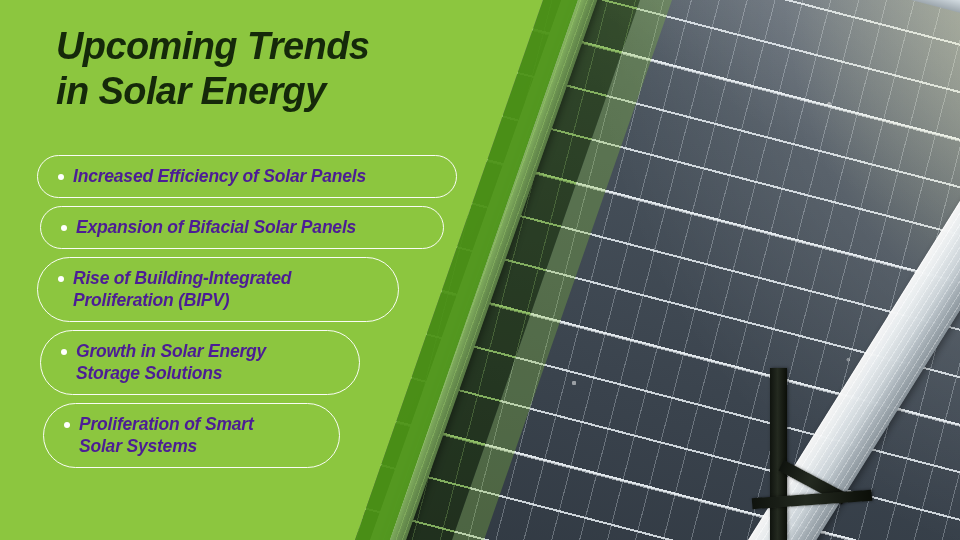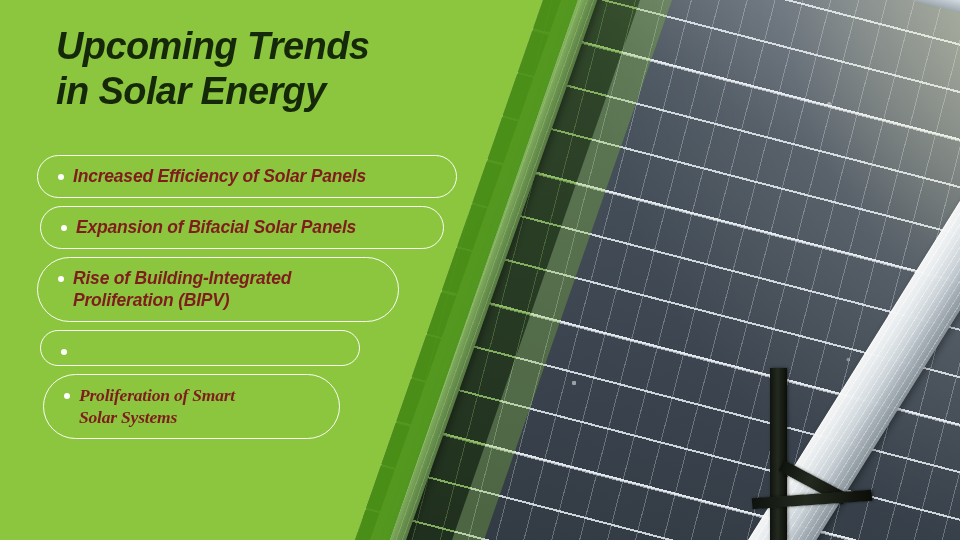--- a/index.html
+++ b/index.html
@@ -211,21 +211,21 @@
     position:absolute;
     left:0; top:155px; width:543px;
   }
   .pill{
     position:relative;
     box-sizing:border-box;
     border:1.6px solid rgba(255,255,255,.95);
     border-radius:40px;
     padding:9px 22px 10px 20px;
     margin-bottom:8px;
-    color:#7f1d1d;
+    color:#4c1d95;
     font-size:17.5px;
     font-weight:bold;
     font-style:italic;
     line-height:1.26;
     letter-spacing:-0.2px;
     display:flex;
     align-items:flex-start;
     gap:9px;
   }
   .pill .dot{
@@ -233,21 +233,21 @@
     width:6px;height:6px;border-radius:50%;
     background:#ffffff;
     margin-top:9px;
   }
   .pill .txt{ white-space:pre-line; }
 
   .pill-1{ margin-left:33px; width:420px; }
   .pill-2{ margin-left:36px; width:404px; }
   .pill-3{ margin-left:33px; width:362px; }
   .pill-4{ margin-left:36px; width:320px; }
-  .pill-5{ margin-left:39px; width:297px;font-family:Liberation Serif, serif; }
+  .pill-5{ margin-left:39px; width:297px; }
 </style>
 </head>
 <body>
 
 <div id="slide">
 
   <div class="photo-layer">
 
     <div class="sky"></div>
 
@@ -320,20 +320,22 @@
       </div>
 
       <div class="pill pill-3">
         <span class="dot"></span>
         <span class="txt">Rise of Building-Integrated
 Proliferation (BIPV)</span>
       </div>
 
       <div class="pill pill-4">
         <span class="dot"></span>
+        <span class="txt">Growth in Solar Energy
+Storage Solutions</span>
       </div>
 
       <div class="pill pill-5">
         <span class="dot"></span>
         <span class="txt">Proliferation of Smart
 Solar Systems</span>
       </div>
 
     </div>
   </div>

